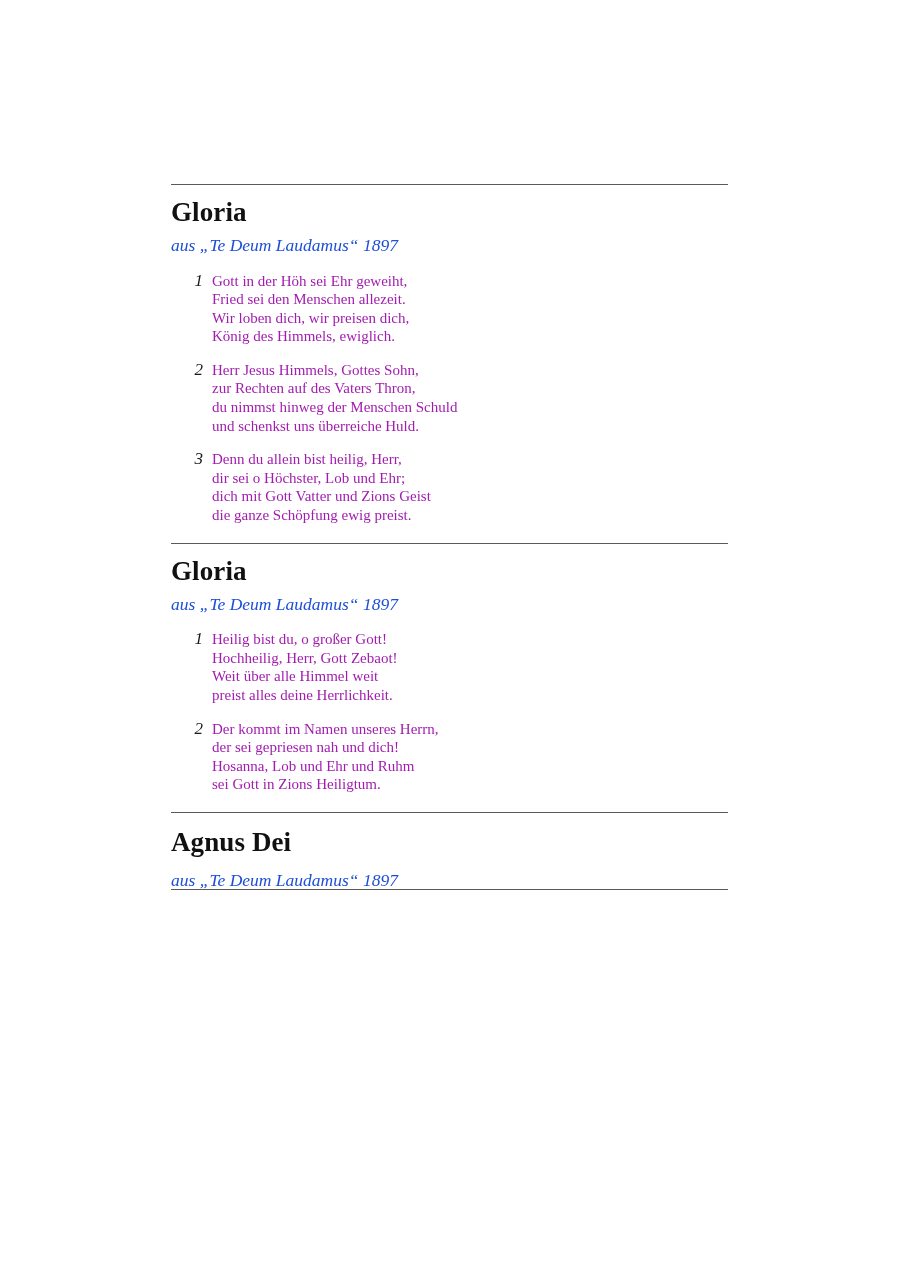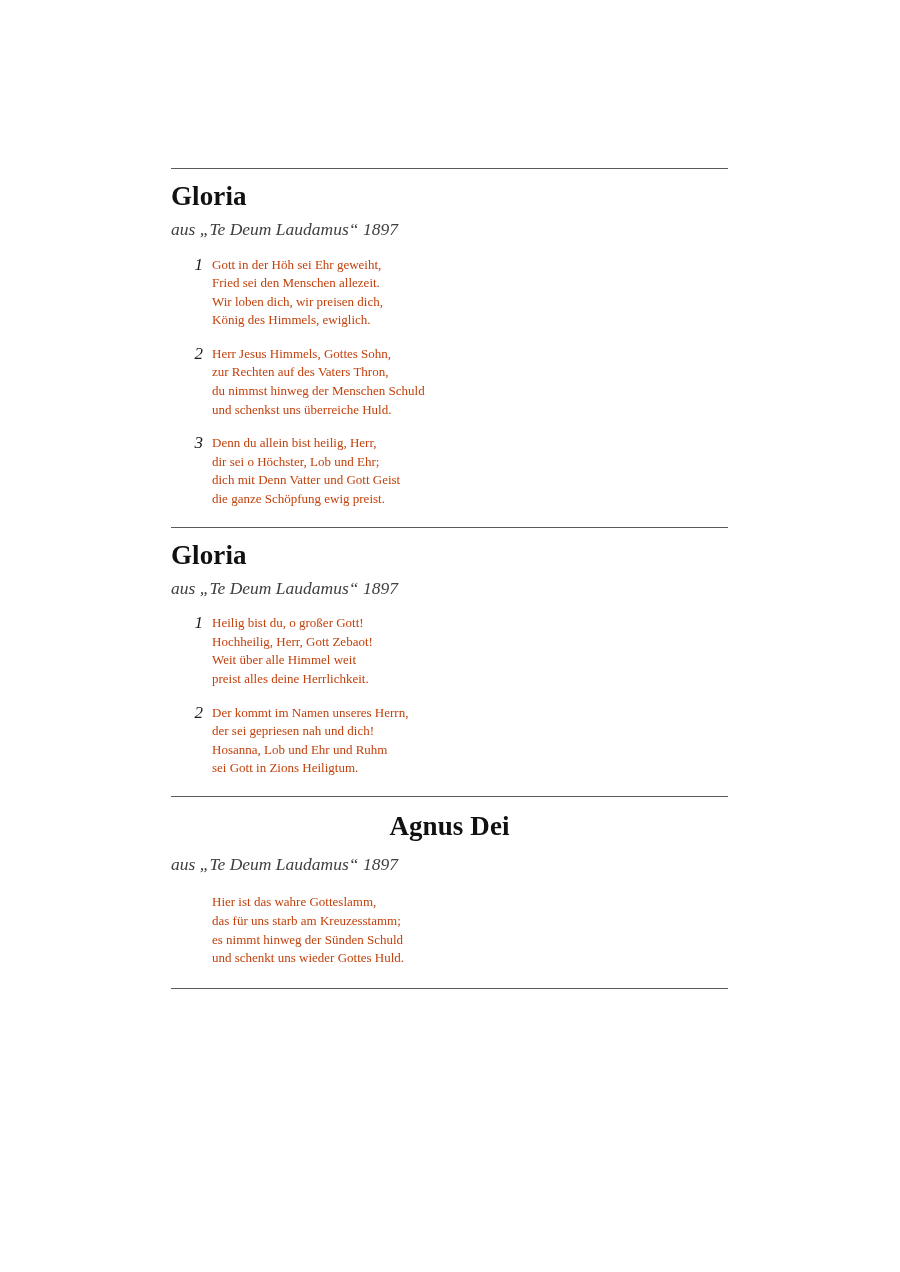--- a/index.html
+++ b/index.html
@@ -22,21 +22,21 @@
     position: relative;
     width: 900px;
     height: 1272px;
     box-sizing: border-box;
   }
 
   
   .content {
     position: absolute;
     left: 171px;
-    top: 168px;
+    top: 184px;
     width: 557px;
   }
 
   .rule {
     width: 100%;
     height: 0;
     border: 0;
     border-top: 1.1px solid #5a5a5a;
     margin: 0;
     padding: 0;
@@ -59,21 +59,21 @@
     color: #111111;
     margin: 0;
     padding-top: 14px;
   }
 
   .subtitle {
     font-family: "Liberation Serif", "DejaVu Serif", serif;
     font-style: italic;
     font-size: 17.5px;
     line-height: 1.0;
-    color: #404040;
+    color: #1d4ed8;
     margin: 0;
     padding-top: 11px;
   }
 
   .verses {
     padding-top: 17px;
     padding-bottom: 18px;
   }
 
   .verse {
@@ -93,33 +93,33 @@
     padding-right: 9px;
     text-align: right;
     font-style: italic;
     font-size: 17px;
     line-height: 18.6px;
     color: #1a1a1a;
   }
 
   .verse-lines {
     flex: 1 1 auto;
-    font-size: 13px;
+    font-size: 15px;
     line-height: 18.6px;
-    color: #c2410c;
+    color: #a21caf;
     white-space: pre-line;
   }
 
   
   .verse.unnumbered .verse-number {
     visibility: hidden;
   }
 
   
-  .section.loose .heading { padding-top: 16px; text-align: center; }
+  .section.loose .heading { padding-top: 16px; }
   .section.loose .subtitle { padding-top: 16px; }
   .section.loose .verses { padding-top: 20px; padding-bottom: 20px; }
 </style>
 </head>
 <body>
 
 <div class="page">
   <div class="content">
 
     <hr class="rule">
@@ -144,21 +144,21 @@
           <div class="verse-lines">Herr Jesus Himmels, Gottes Sohn,
 zur Rechten auf des Vaters Thron,
 du nimmst hinweg der Menschen Schuld
 und schenkst uns überreiche Huld.</div>
         </div>
 
         <div class="verse">
           <div class="verse-number">3</div>
           <div class="verse-lines">Denn du allein bist heilig, Herr,
 dir sei o Höchster, Lob und Ehr;
-dich mit Denn Vatter und Gott Geist
+dich mit Gott Vatter und Zions Geist
 die ganze Schöpfung ewig preist.</div>
         </div>
 
       </div>
     </div>
 
     <hr class="rule">
 
     <div class="section">
       <div class="section-head">
@@ -186,29 +186,18 @@
       </div>
     </div>
 
     <hr class="rule">
 
     <div class="section loose">
       <div class="section-head">
         <h1 class="heading">Agnus Dei</h1>
         <p class="subtitle">aus „Te Deum Laudamus“ 1897</p>
       </div>
-      <div class="verses">
-
-        <div class="verse unnumbered">
-          <div class="verse-number"></div>
-          <div class="verse-lines">Hier ist das wahre Gotteslamm,
-das für uns starb am Kreuzesstamm;
-es nimmt hinweg der Sünden Schuld
-und schenkt uns wieder Gottes Huld.</div>
-        </div>
-
-      </div>
     </div>
 
     <hr class="rule">
 
   </div>
 </div>
 
 </body></html>

